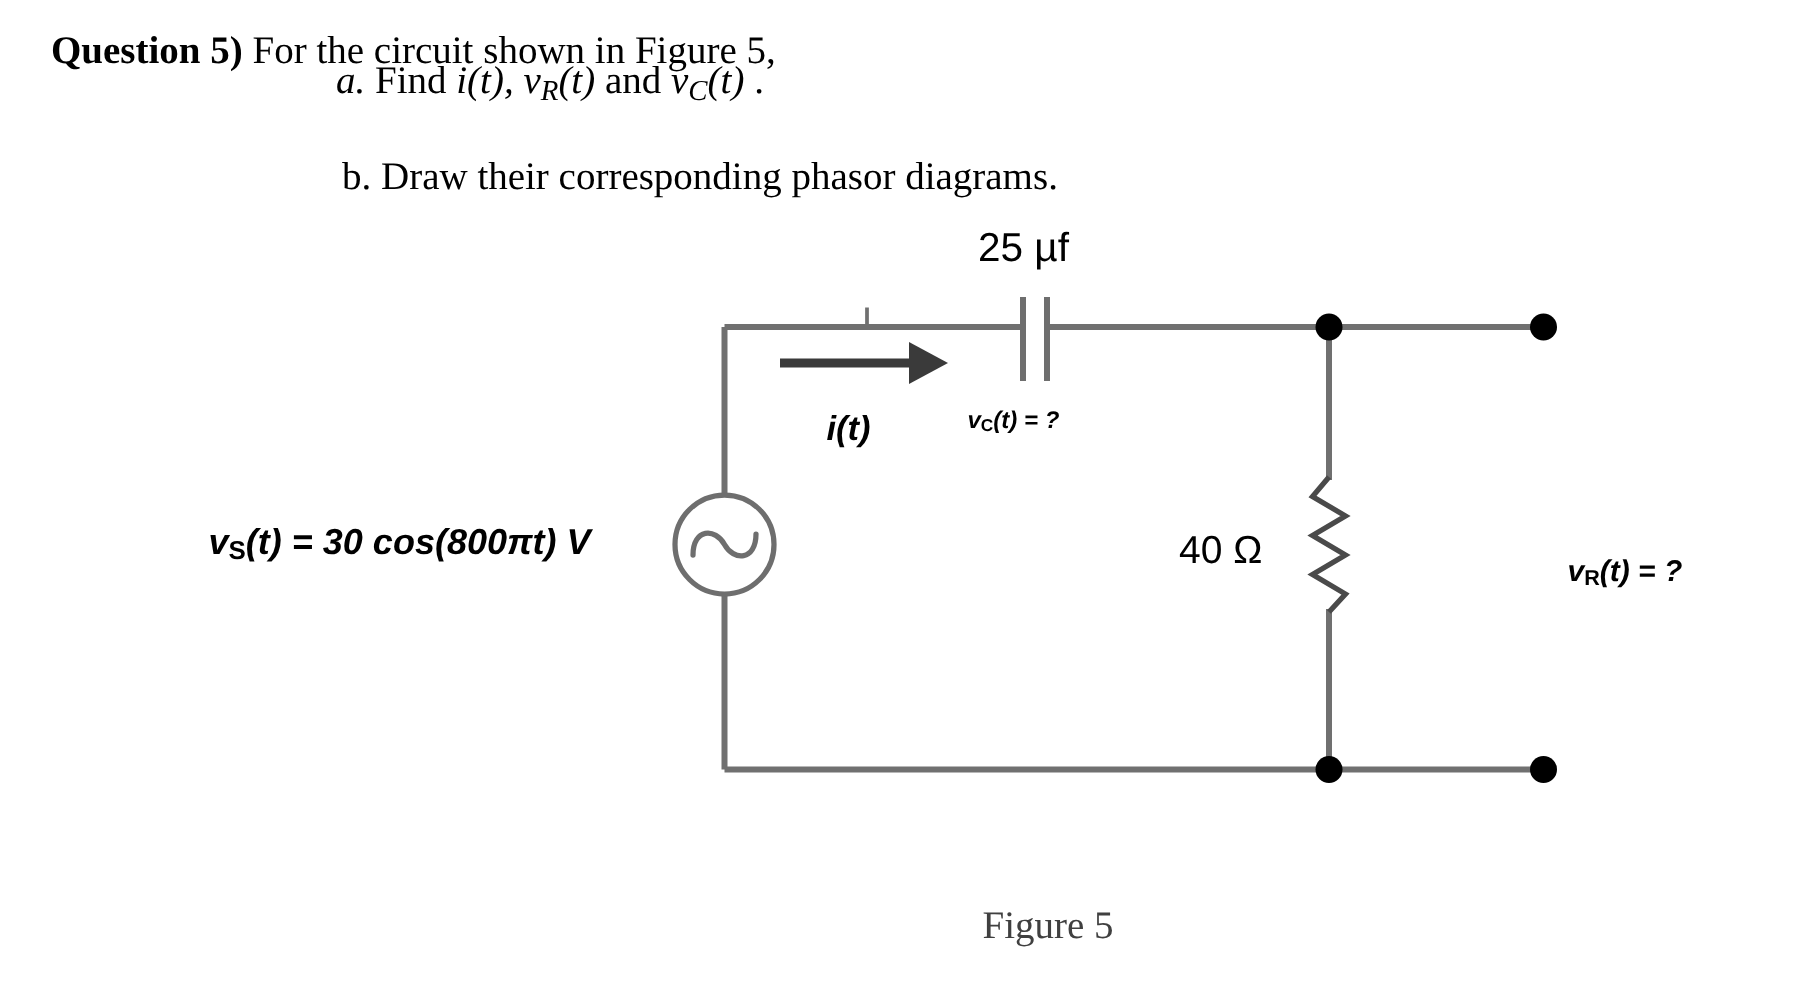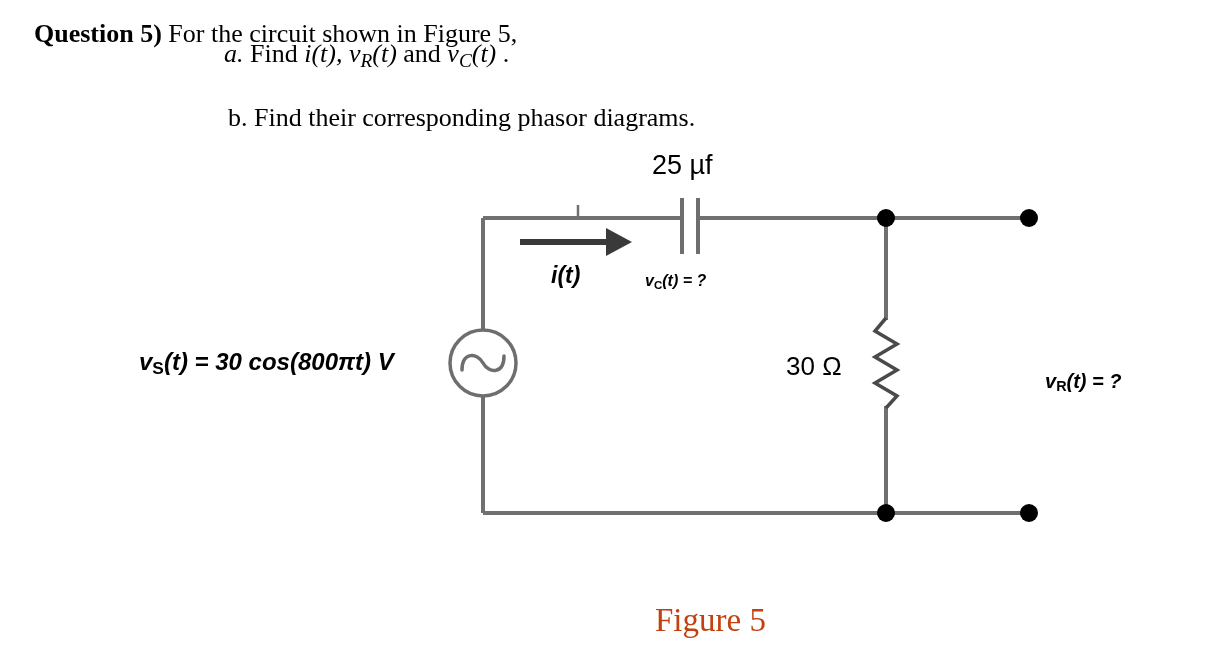--- a/index.html
+++ b/index.html
@@ -36,22 +36,22 @@
     vertical-align: -0.24em;
     font-style: italic;
   }
 
   
   #figure-caption {
     position: absolute;
     left: 655px;
     top: 602px;
     font-family: "Liberation Serif", "DejaVu Serif", serif;
-    font-size: 33px;
-    color: #c2410c;
+    font-size: 26px;
+    color: #404040;
     white-space: nowrap;
   }
 
   
   #circuit-svg {
     position: absolute;
     left: 0;
     top: 0;
     width: 1208px;
     height: 670px;
@@ -66,40 +66,40 @@
     font-weight: bold;
     font-size: 25px;
   }
   .clabel .sb {
     font-size: 0.72em;
     vertical-align: -0.22em;
   }
   .clabel .it { font-style: italic; }
 
   #label-cap     { left: 652px;  top: 150px; font-weight: normal; font-size: 27px; text-align: center; }
-  #label-current { left: 551px;  top: 262px; font-size: 23px; }
+  #label-current { left: 551px;  top: 272px; font-size: 23px; }
   #label-vc      { left: 645px;  top: 272px; font-size: 16px; }
   #label-vs      { left: 139px;  top: 348px; font-size: 24px; }
   #label-res     { left: 786px;  top: 351px; font-weight: normal; font-size: 26px; }
   #label-vr      { left: 1045px; top: 370px; font-size: 20px; }
 </style>
 </head>
 <body>
 
 <div id="page">
 
   <div class="qline" id="q-line-1">
     <span class="bold">Question 5)</span><span> For the circuit shown in Figure 5,</span>
   </div>
 
   <div class="qline" id="q-line-2">
     <span class="italic">a.</span><span> Find </span><span class="italic">i(t),</span><span>&nbsp;</span><span class="italic">v</span><span class="sub">R</span><span class="italic">(t)</span><span> and </span><span class="italic">v</span><span class="sub">C</span><span class="italic">(t)</span><span> .</span>
   </div>
 
-  <div class="qline" id="q-line-3">b. Find their corresponding phasor diagrams.</div>
+  <div class="qline" id="q-line-3">b. Draw their corresponding phasor diagrams.</div>
 
   <svg id="circuit-svg" viewBox="0 0 1208 670" xmlns="http://www.w3.org/2000/svg">
 
     <g stroke="#707070" stroke-width="4" fill="none" stroke-linecap="butt">
 
       <line x1="483" y1="218" x2="682" y2="218"></line>
 
       <line x1="698" y1="218" x2="886" y2="218"></line>
 
       <line x1="886" y1="218" x2="1029" y2="218"></line>
@@ -148,21 +148,21 @@
   </div>
 
   <div class="clabel" id="label-vc">
     <span class="it">v</span><span class="sb">C</span><span class="it">(t) = ?</span>
   </div>
 
   <div class="clabel" id="label-vs">
     <span class="it">v</span><span class="sb">S</span><span class="it">(t) = 30 cos(800πt) V</span>
   </div>
 
-  <div class="clabel" id="label-res">30 Ω</div>
+  <div class="clabel" id="label-res">40 Ω</div>
 
   <div class="clabel" id="label-vr">
     <span class="it">v</span><span class="sb">R</span><span class="it">(t) = ?</span>
   </div>
 
   <div id="figure-caption">Figure 5</div>
 
 </div>
 
 </body></html>

